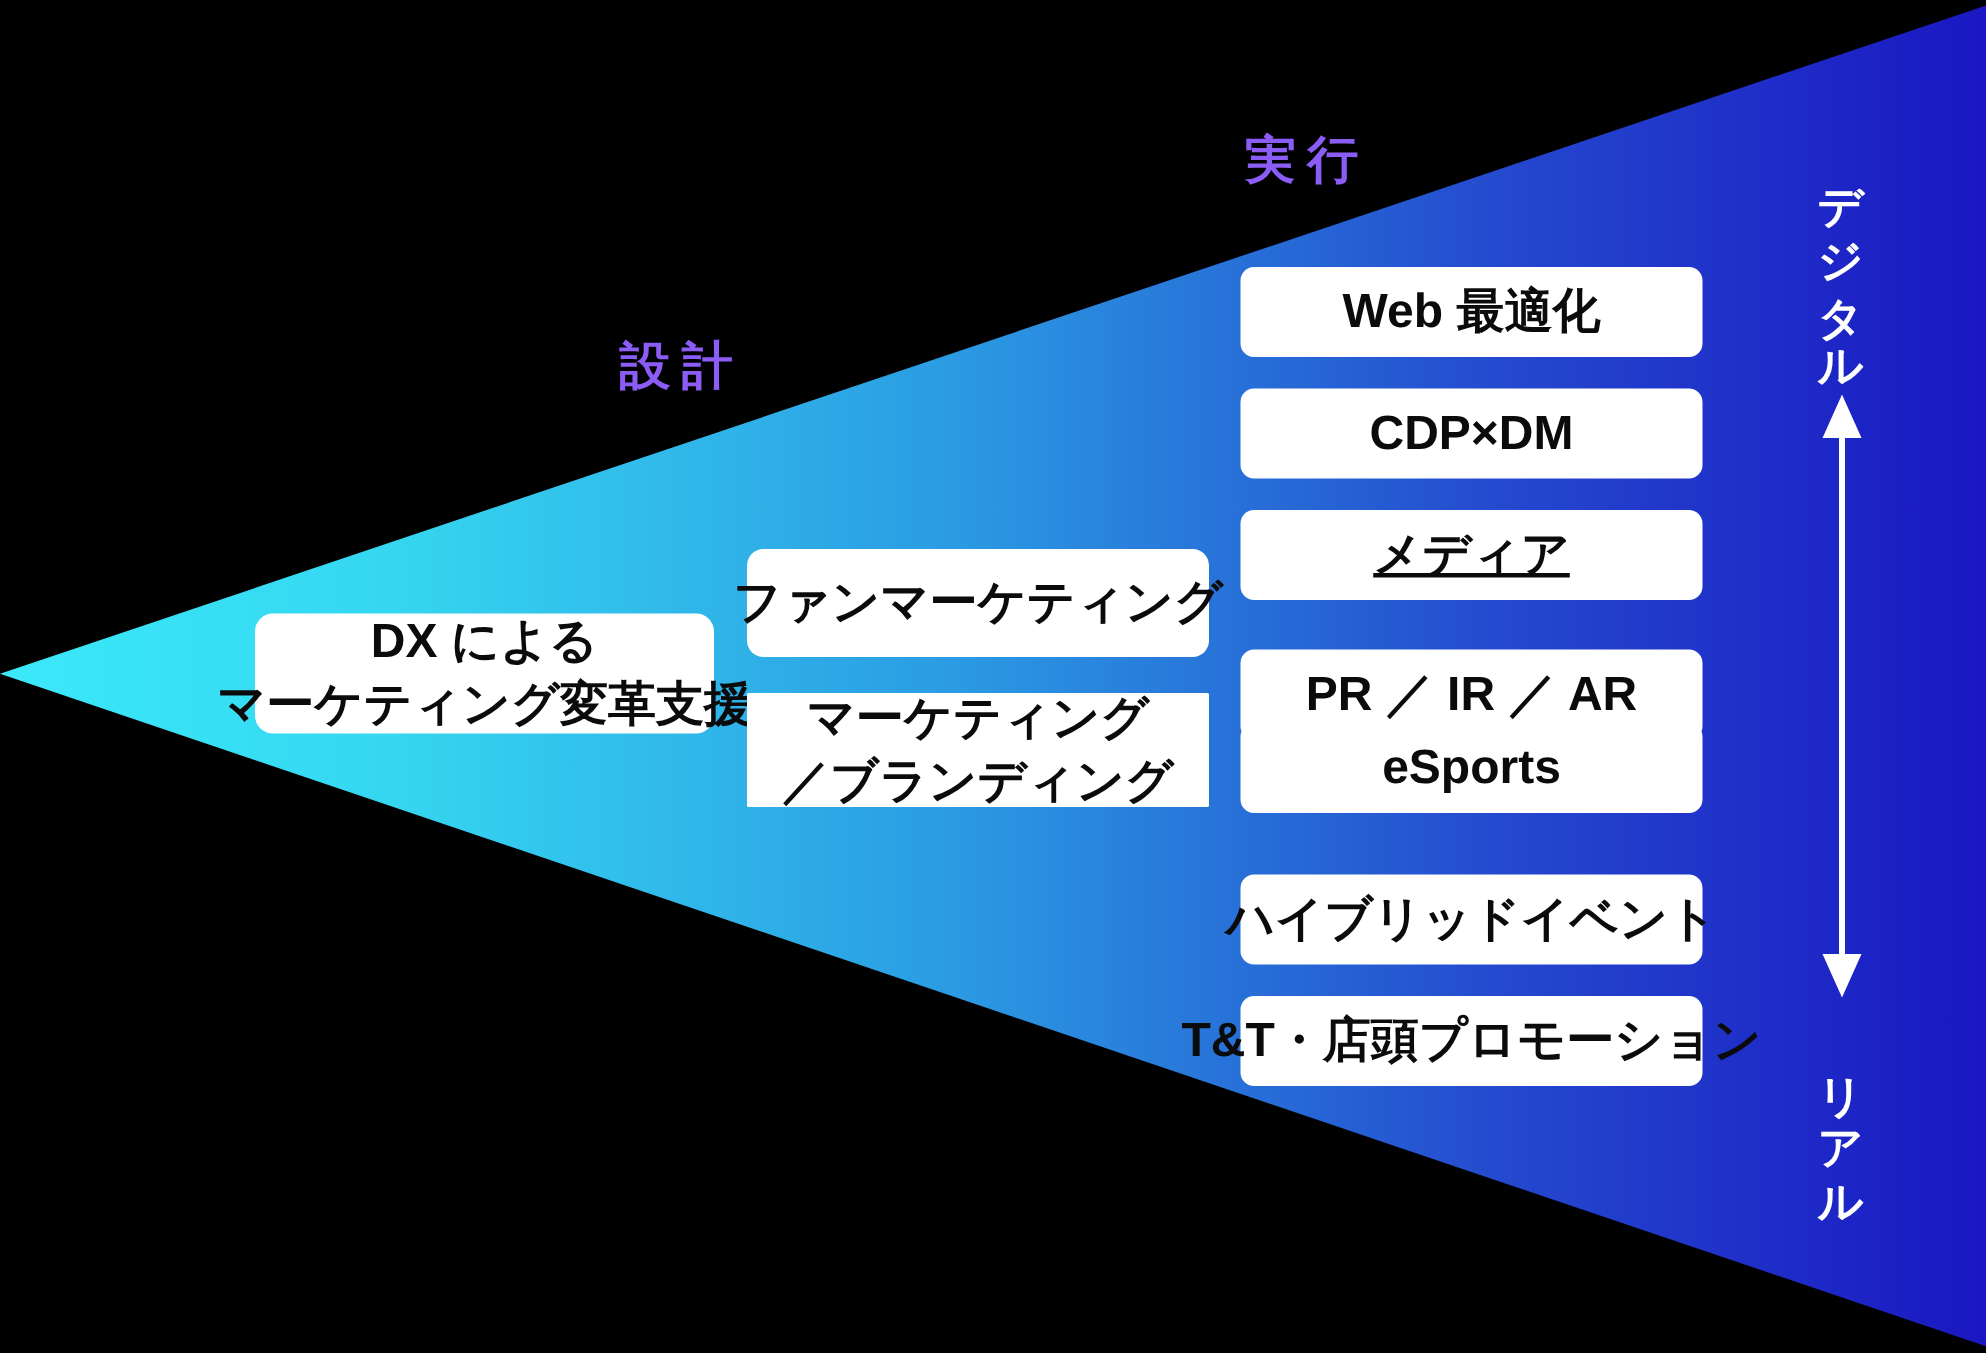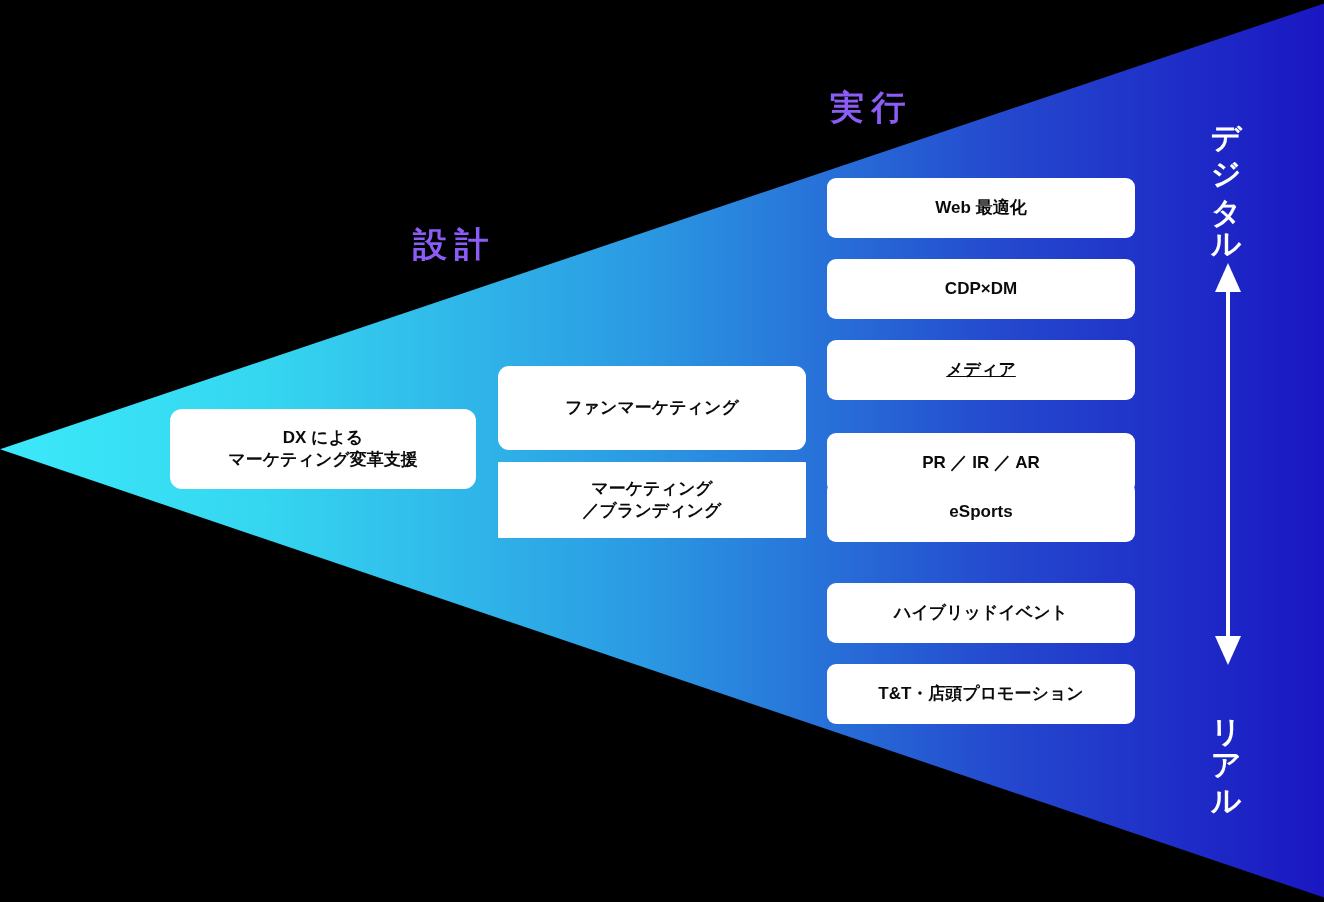--- a/index.html
+++ b/index.html
@@ -17,25 +17,25 @@
   }
   .stage-label {
     position:absolute; color:#8b5cf6; font-weight:700; font-size:34px;
     line-height:1; letter-spacing:0.22em; white-space:nowrap;
   }
   .label-design   { left:413px; top:227px; }
   .label-execute  { left:830px; top:90px;  }
   .wbox {
     position:absolute; background:#fff; color:#0b0b0b;
     display:flex; flex-direction:column; align-items:center; justify-content:center;
-    text-align:center; font-weight:700; font-size:17px; line-height:1.3;
+    text-align:center; font-weight:700; font-size:32px; line-height:1.3;
     border-radius:9px; white-space:nowrap;
   }
   .root-box  { left:170px; top:409px; width:306px; height:80px; border-radius:12px; }
-  .mid-box-1 { left:498px; top:366px; width:308px; height:84px; border-radius:11px; }
+  .mid-box-1 { left:498px; top:366px; width:308px; height:72px; border-radius:11px; }
   .mid-box-2 { left:498px; top:462px; width:308px; height:76px; border-radius:1px; }
   .exec-box  { left:827px; width:308px; height:60px; }
   .exec-0 { top:178px; } .exec-1 { top:259px; } .exec-2 { top:340px;text-decoration:underline; }
   .exec-3 { top:433px;text-align:center; } .exec-4 { top:482px; } .exec-5 { top:583px; }
   .exec-6 { top:664px; }
   .vlabel {
     position:absolute; color:#fff; font-weight:700; font-size:30px;
     letter-spacing:0.08em; line-height:1;
     writing-mode:vertical-rl; text-orientation:mixed; white-space:nowrap;
   }

